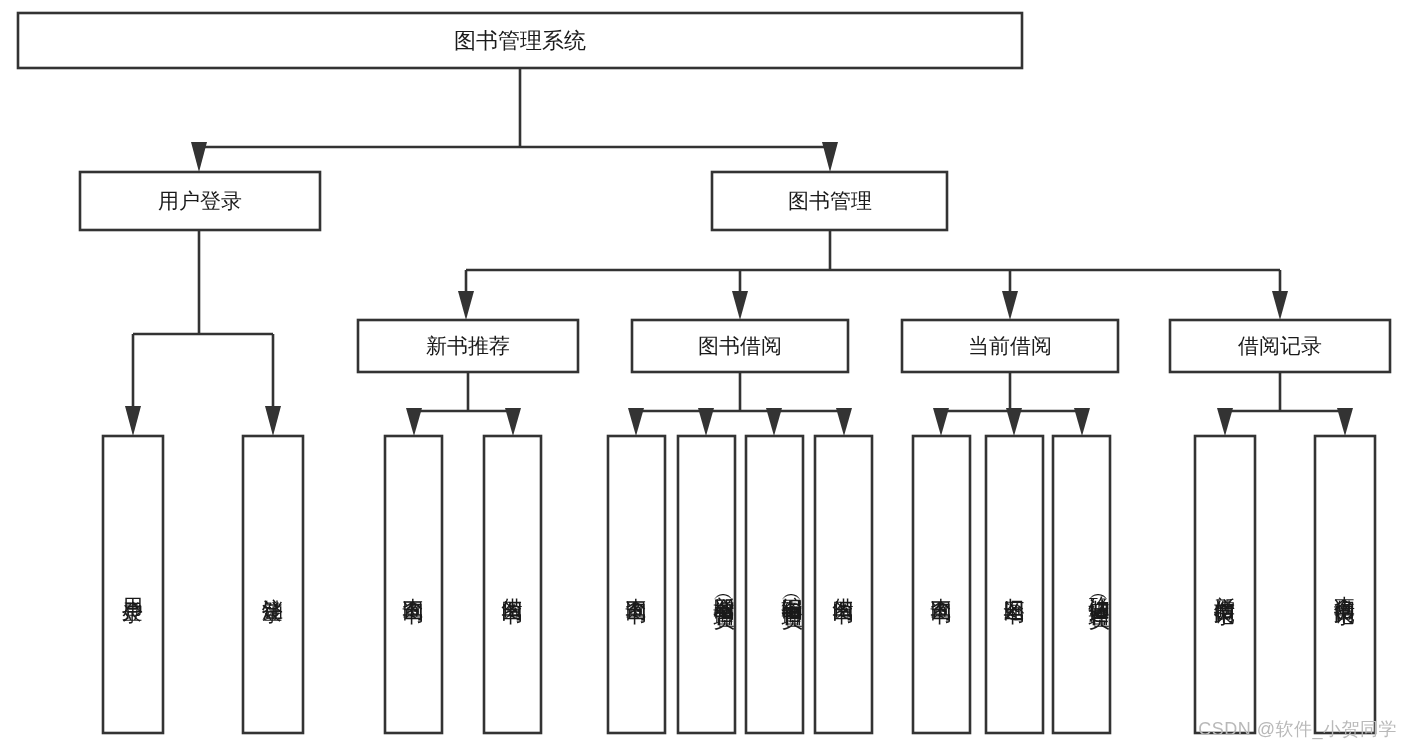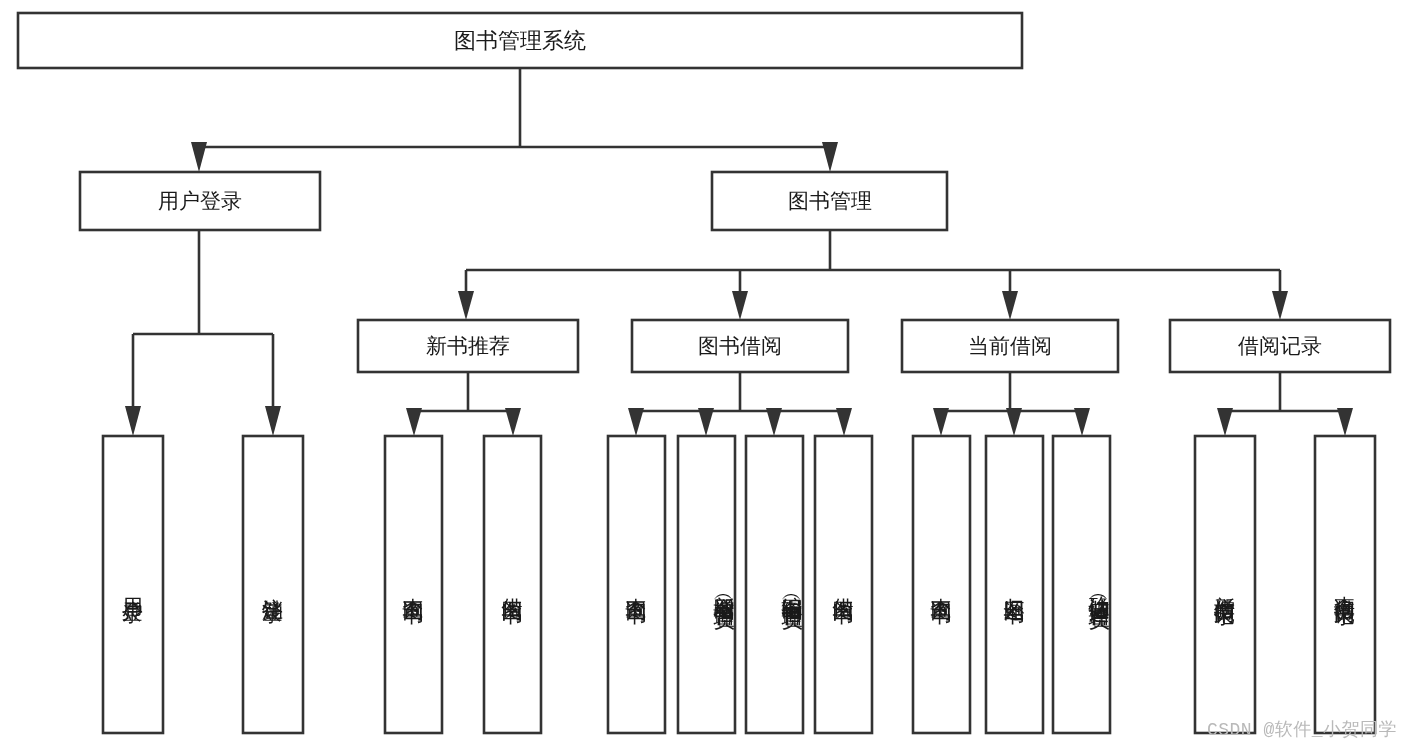--- a/index.html
+++ b/index.html
@@ -66,21 +66,21 @@
     display: flex;
     align-items: center;
     justify-content: center;
     white-space: nowrap;
     pointer-events: none;
   }
   .watermark {
     position: absolute;
     right: 8px;
     bottom: 6px;
-    font-family: Liberation Mono, monospace;
+    font-family: Liberation Sans, sans-serif;
     font-size: 18px;
     color: #b9b9b9;
     white-space: nowrap;
     letter-spacing: 0.5px;
   }
 </style>
 </head>
 <body>
 
 <div id="diagram-root">

